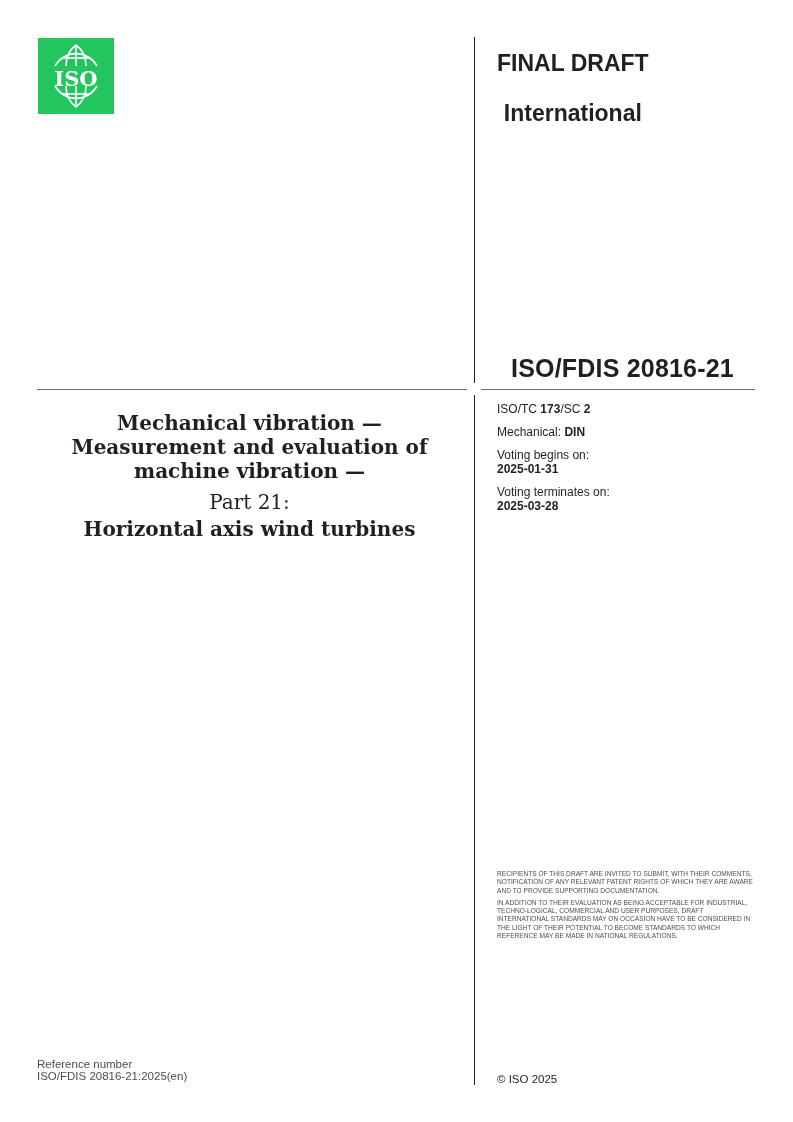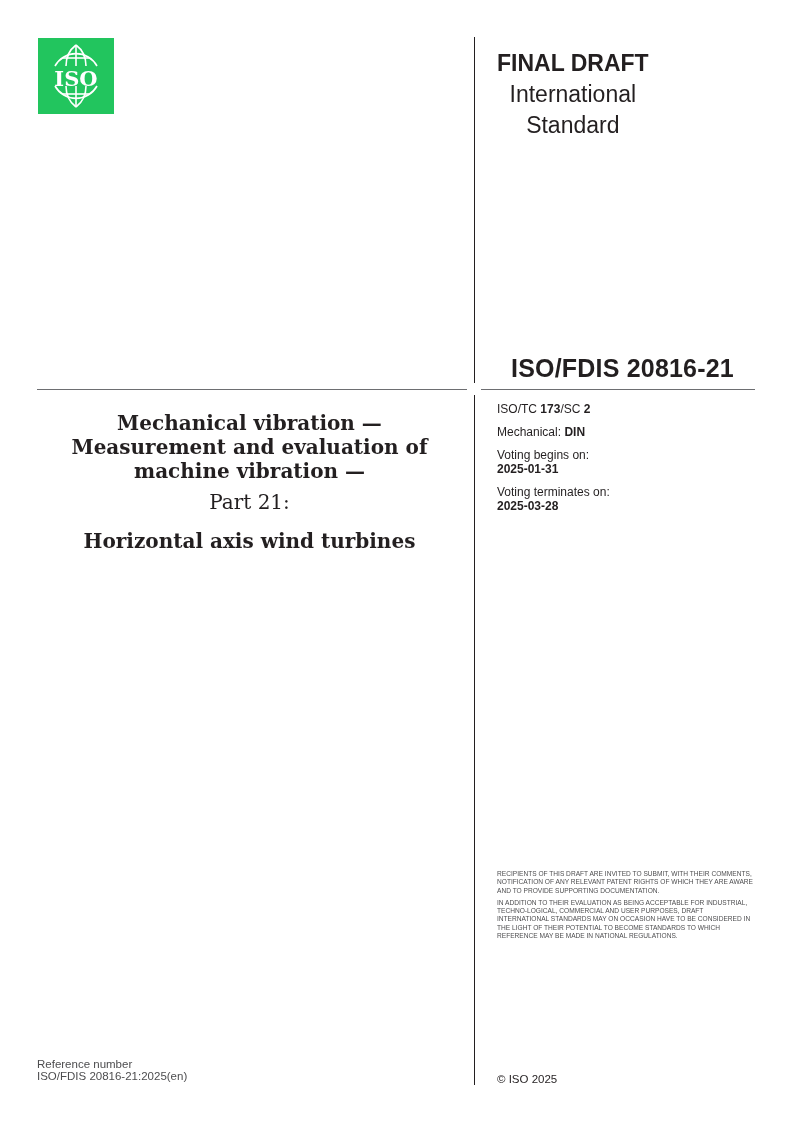--- a/index.html
+++ b/index.html
@@ -14,28 +14,28 @@
   .vline.top { top: 37px; height: 346px; }
   .vline.bottom { top: 395px; height: 690px; }
 
   .hrule { position: absolute; top: 389px; height: 1px; background: #6d6e71; }
   .hrule.left { left: 37px; width: 430px; }
   .hrule.right { left: 481px; width: 274px; }
 
   .doc-type { position: absolute; left: 497px; top: 48px; font-size: 23px; line-height: 31px; font-weight: normal; }
   .doc-type .l1 { font-weight: bold; }
   .doc-type div { display: block; text-align: center; }
-  .doc-type .l2, .doc-type .l3 { font-weight: normal; }
+  .doc-type .l2, .doc-type .l3 { font-weight: bold; margin-top: 19px; }
 
   .doc-number { position: absolute; left: 497px; top: 354px; font-size: 25px; font-weight: bold; letter-spacing: 0.2px; margin-left: 14px; }
 
   .title-block { position: absolute; left: 37px; top: 411px; width: 425px; text-align: center; }
   .main-title { font-size: 20px; line-height: 24px; font-weight: bold; margin: 0; }
   .part-label { font-size: 20px; line-height: 22px; margin: 8px 0 0 0; font-weight: normal; }
-  .part-title { font-size: 20px; line-height: 24px; font-weight: bold; margin: 16px; }
+  .part-title { font-size: 20px; line-height: 24px; font-weight: bold; margin: 4px; }
 
   .meta { position: absolute; left: 497px; top: 402px; font-size: 12px; line-height: 14px; }
   .meta .row { margin-bottom: 9px; }
   .meta b { font-weight: bold; }
 
   .notice { position: absolute; left: 497px; top: 870px; width: 260px; font-size: 6.6px; line-height: 8.3px; text-transform: uppercase; color: #4d4d4f; }
   .notice p { margin: 0 0 4px 0; }
 
   .ref { position: absolute; left: 37px; top: 1058px; font-size: 11.5px; line-height: 12px; color: #4d4d4f; }
   .copyright { position: absolute; left: 497px; top: 1073px; font-size: 11.5px; color: #231f20; }
@@ -64,21 +64,20 @@
 </div>
 
 <div class="vline top"></div>
 <div class="vline bottom"></div>
 <div class="hrule left"></div>
 <div class="hrule right"></div>
 
 <div class="doc-type sans">
   <div class="l1">FINAL DRAFT</div>
   <div class="l2">International</div>
-  <div class="l3">Standard</div>
 </div>
 
 <div class="doc-number sans">ISO/FDIS 20816-21</div>
 
 <div class="title-block serif">
   <h1 class="main-title">
     <span>Mechanical vibration —</span><br>
     <span>Measurement and evaluation of</span><br>
     <span>machine vibration —</span>
   </h1>

